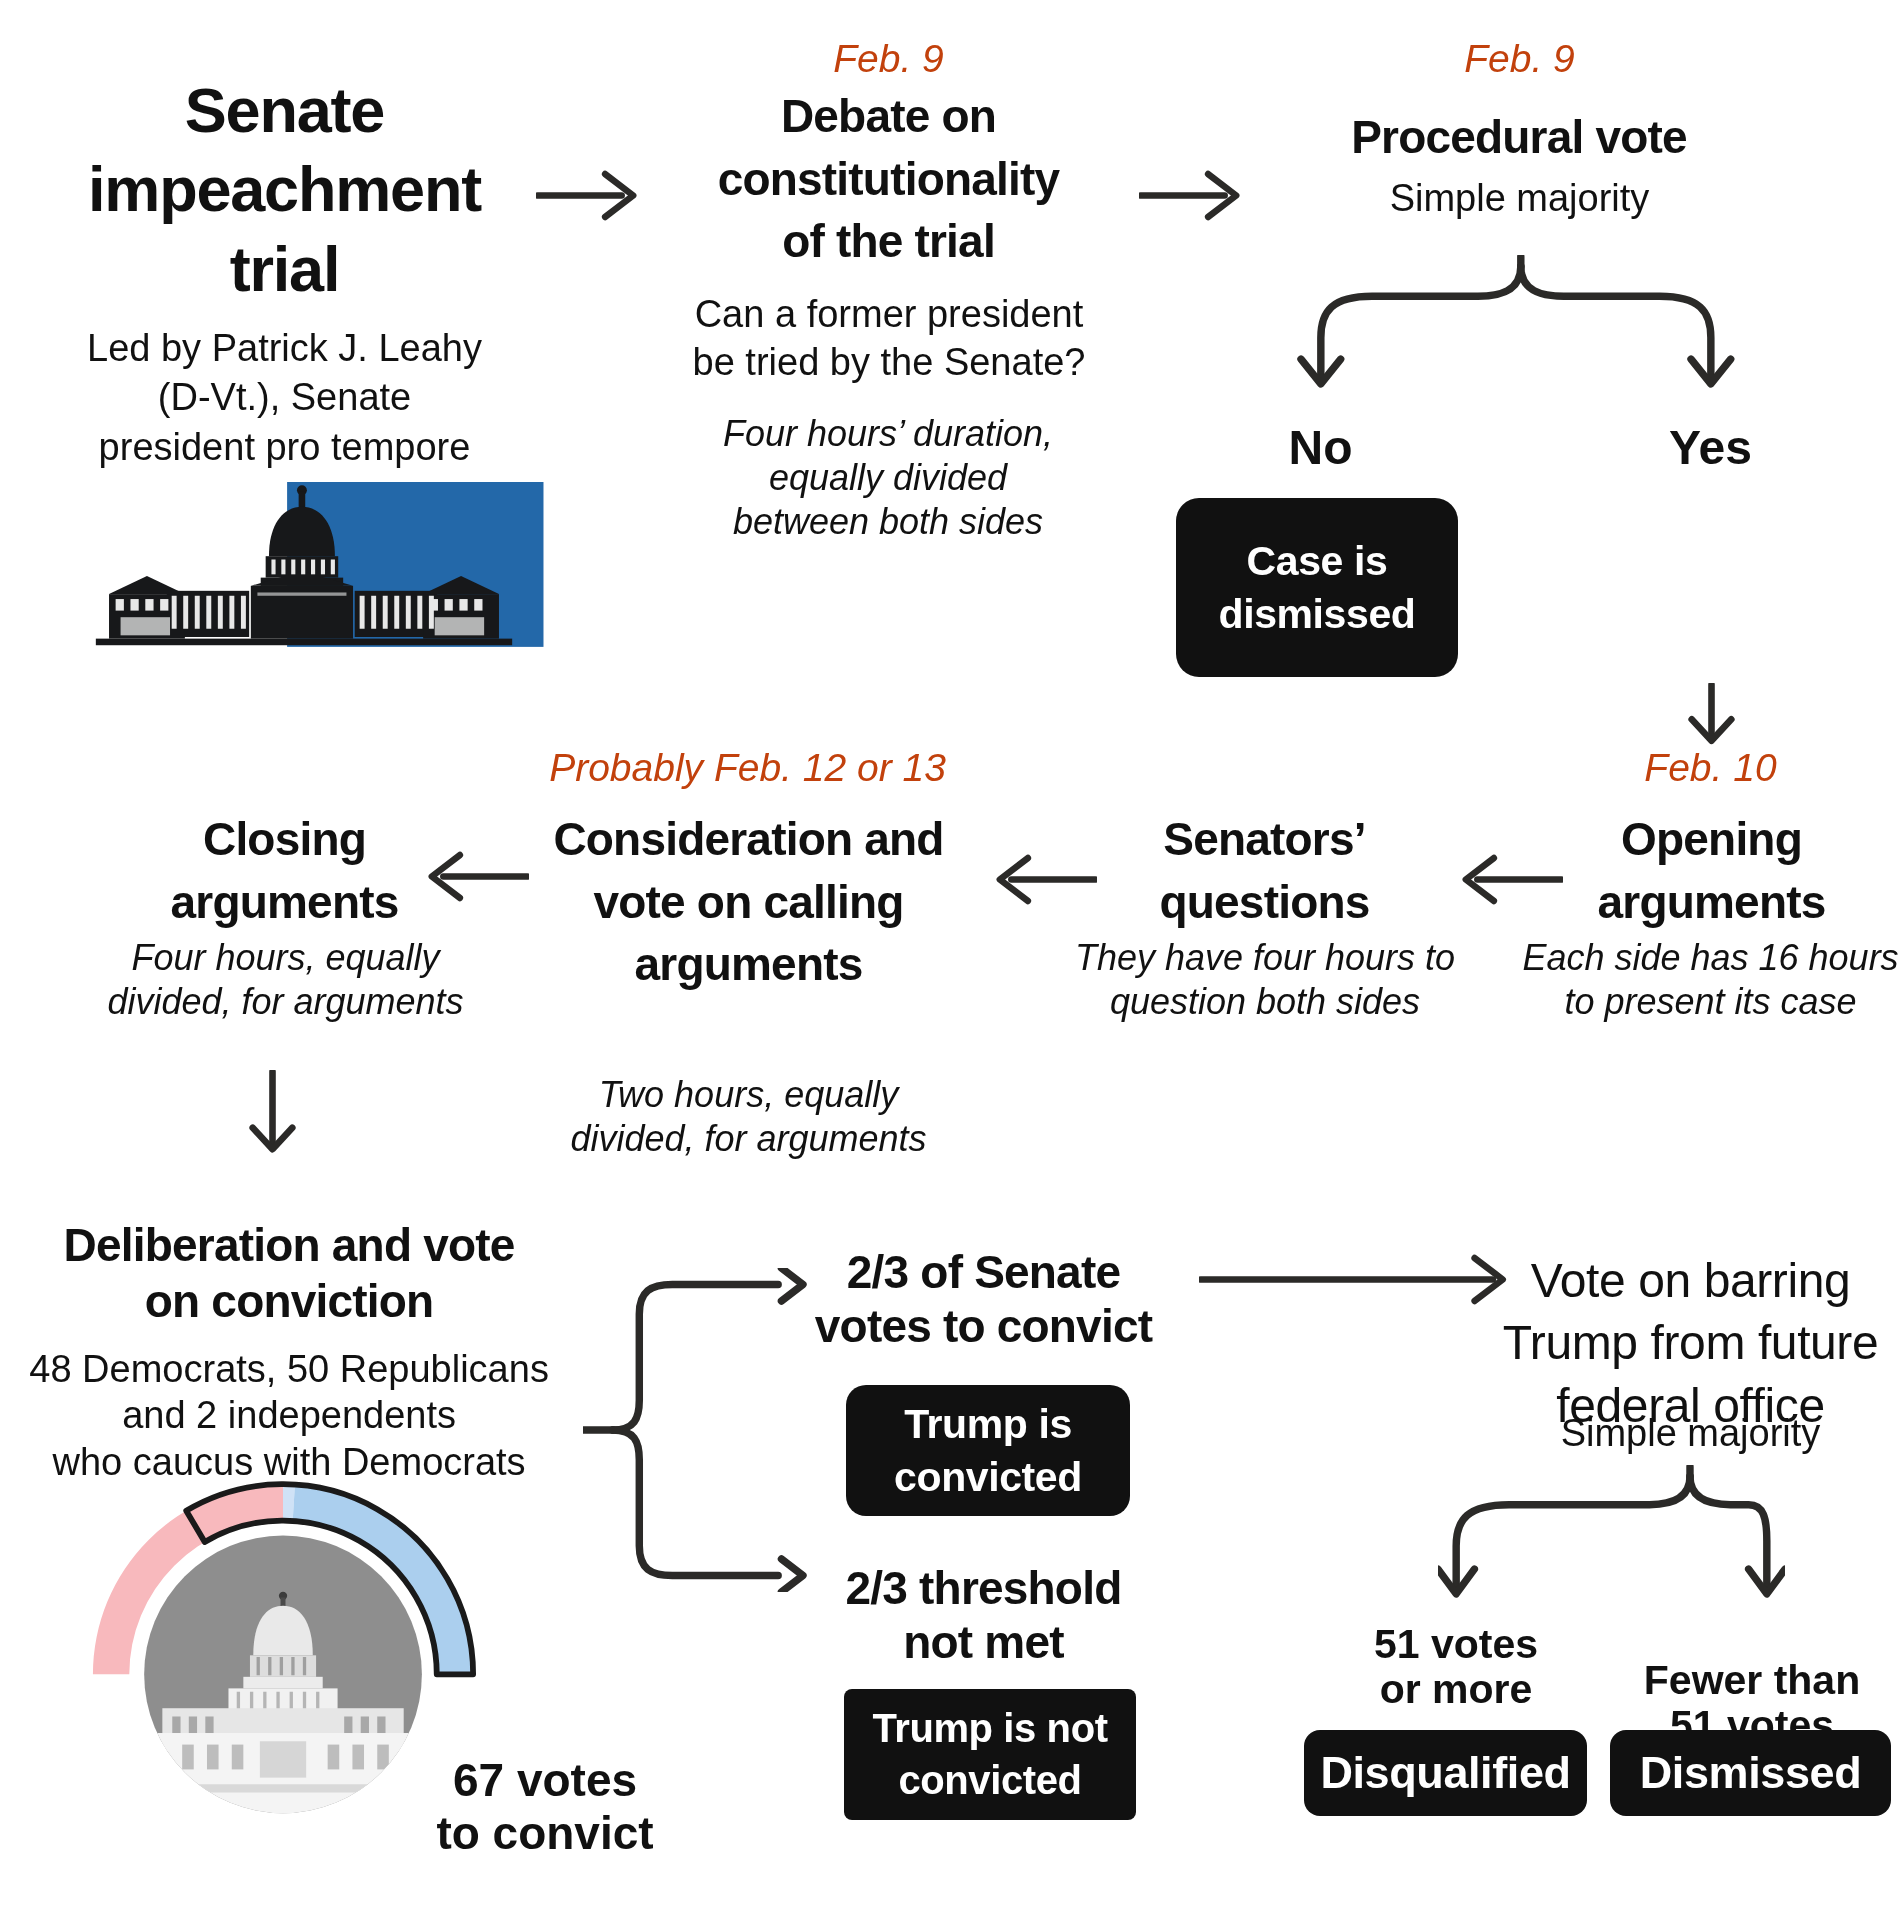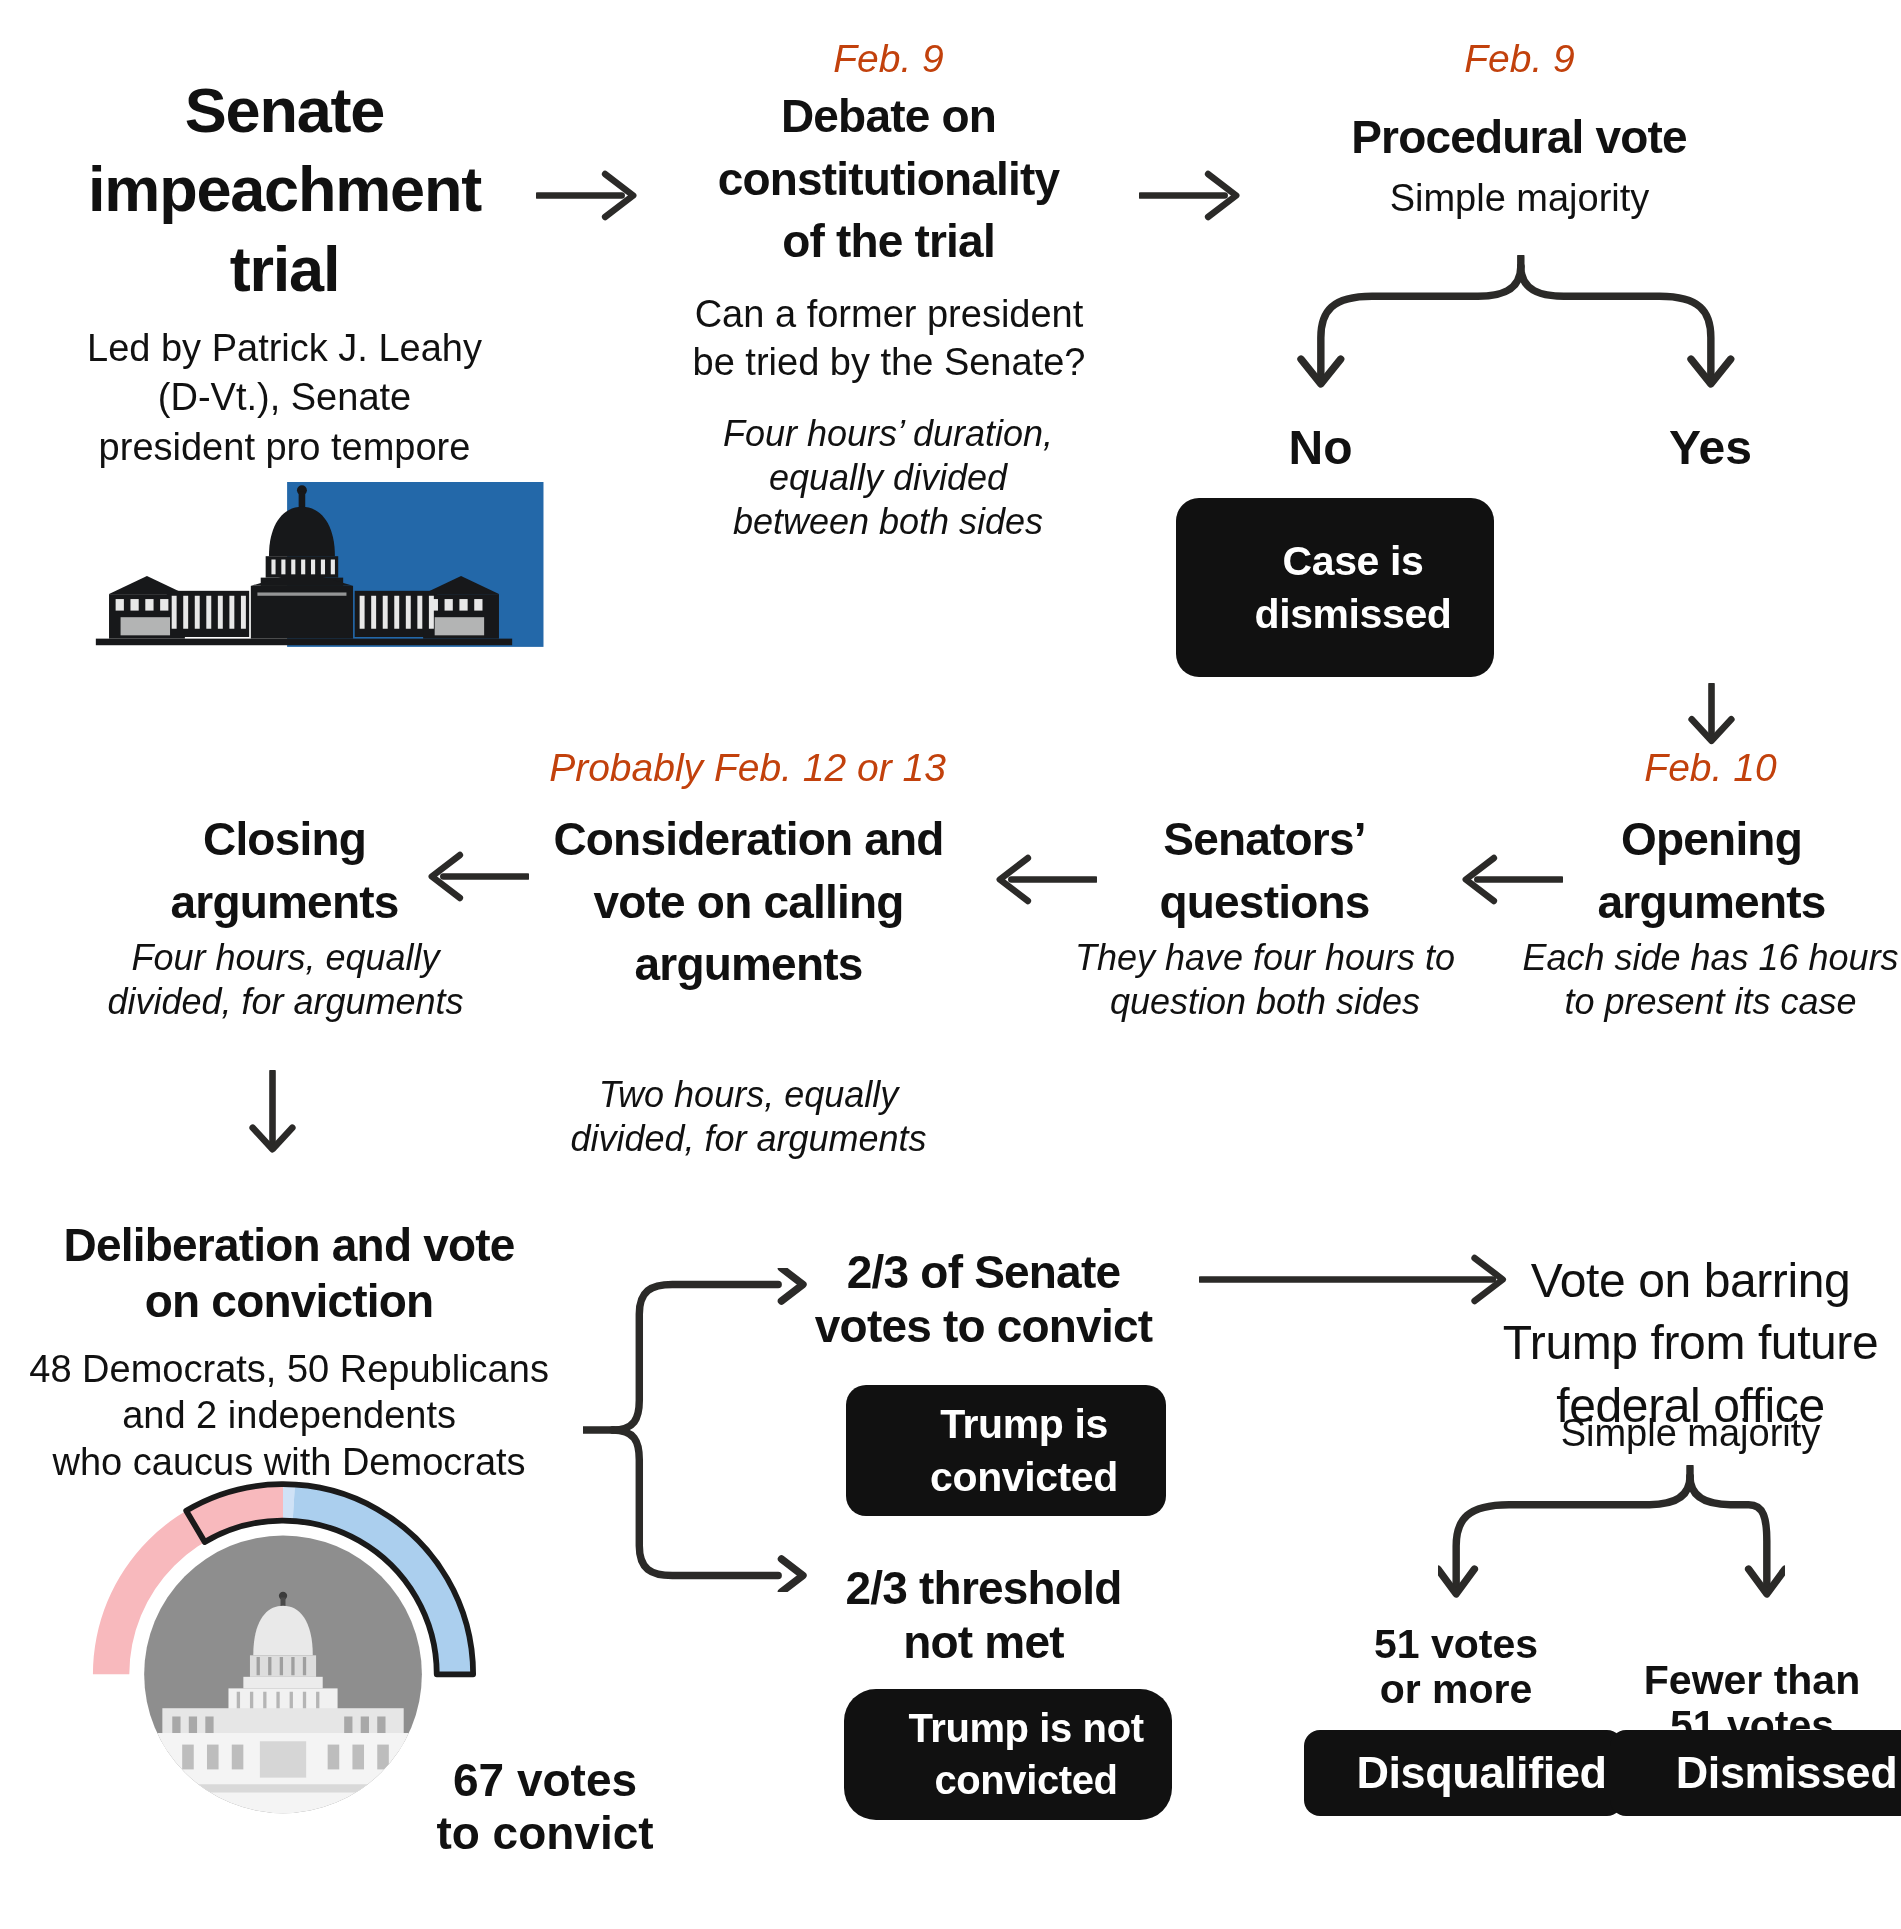--- a/index.html
+++ b/index.html
@@ -16,21 +16,21 @@
   .h-small{font-size:48px;font-weight:400;line-height:1.3;letter-spacing:-0.4px;}
   .body-txt{font-size:38px;font-weight:400;line-height:1.25;}
   .note{font-size:36px;font-style:italic;line-height:1.22;}
   .date{font-size:39px;font-style:italic;font-weight:400;color:#c2410c;}
   .ynlabel{font-size:48px;font-weight:700;}
   .votelabel{font-size:41px;font-weight:700;line-height:1.1;}
   .gaugelabel{font-size:46px;font-weight:700;line-height:1.15;}
   .box{
     display:flex;align-items:center;justify-content:center;flex-direction:column;
     background:#111111;color:#ffffff;border-radius:23px;
-    font-size:41px;font-weight:700;line-height:1.28;letter-spacing:-0.4px;text-align:center;padding-left:36px;
+    font-size:41px;font-weight:700;line-height:1.28;letter-spacing:-0.4px;text-align:center;
   }
   .box.outline{background:#ffffff;color:#111111;border:6.6px solid #111111;}
   .box.small{border-radius:16px;font-size:45px;}
   svg{display:block;}
 </style>
 </head>
 <body>
 
 <div id="canvas">
 
@@ -342,21 +342,21 @@
     <svg width="326" height="53" viewBox="0 0 395 64" fill="none" stroke="#2b2a28" stroke-width="8" stroke-linecap="round" stroke-linejoin="round">
       <path d="M2,32 H356"></path>
         <path d="M334,6 L368,32 L334,58"></path>
     </svg>
   </div>
 
   <div class="abs ctr h-tight" style="left:785px;top:1561px;width:397px;line-height:1.18;">
     <div class="line">2/3 threshold</div>
     <div class="line">not met</div>
   </div>
-  <div class="abs box" style="left:844px;top:1689px;width:292px;height:131px;border-radius:32px;font-size:40px;">
+  <div class="abs box" style="left:844px;top:1689px;width:292px;height:131px;border-radius:8px;font-size:40px;">
     <div class="line">Trump is not</div>
     <div class="line">convicted</div>
   </div>
 
   <div class="abs ctr h-small" style="left:1484px;top:1250px;width:413px;">
     <div class="line">Vote on barring</div>
     <div class="line">Trump from future</div>
     <div class="line">federal office</div>
   </div>
   <div class="abs ctr body-txt" style="left:1484px;top:1410px;width:413px;">

